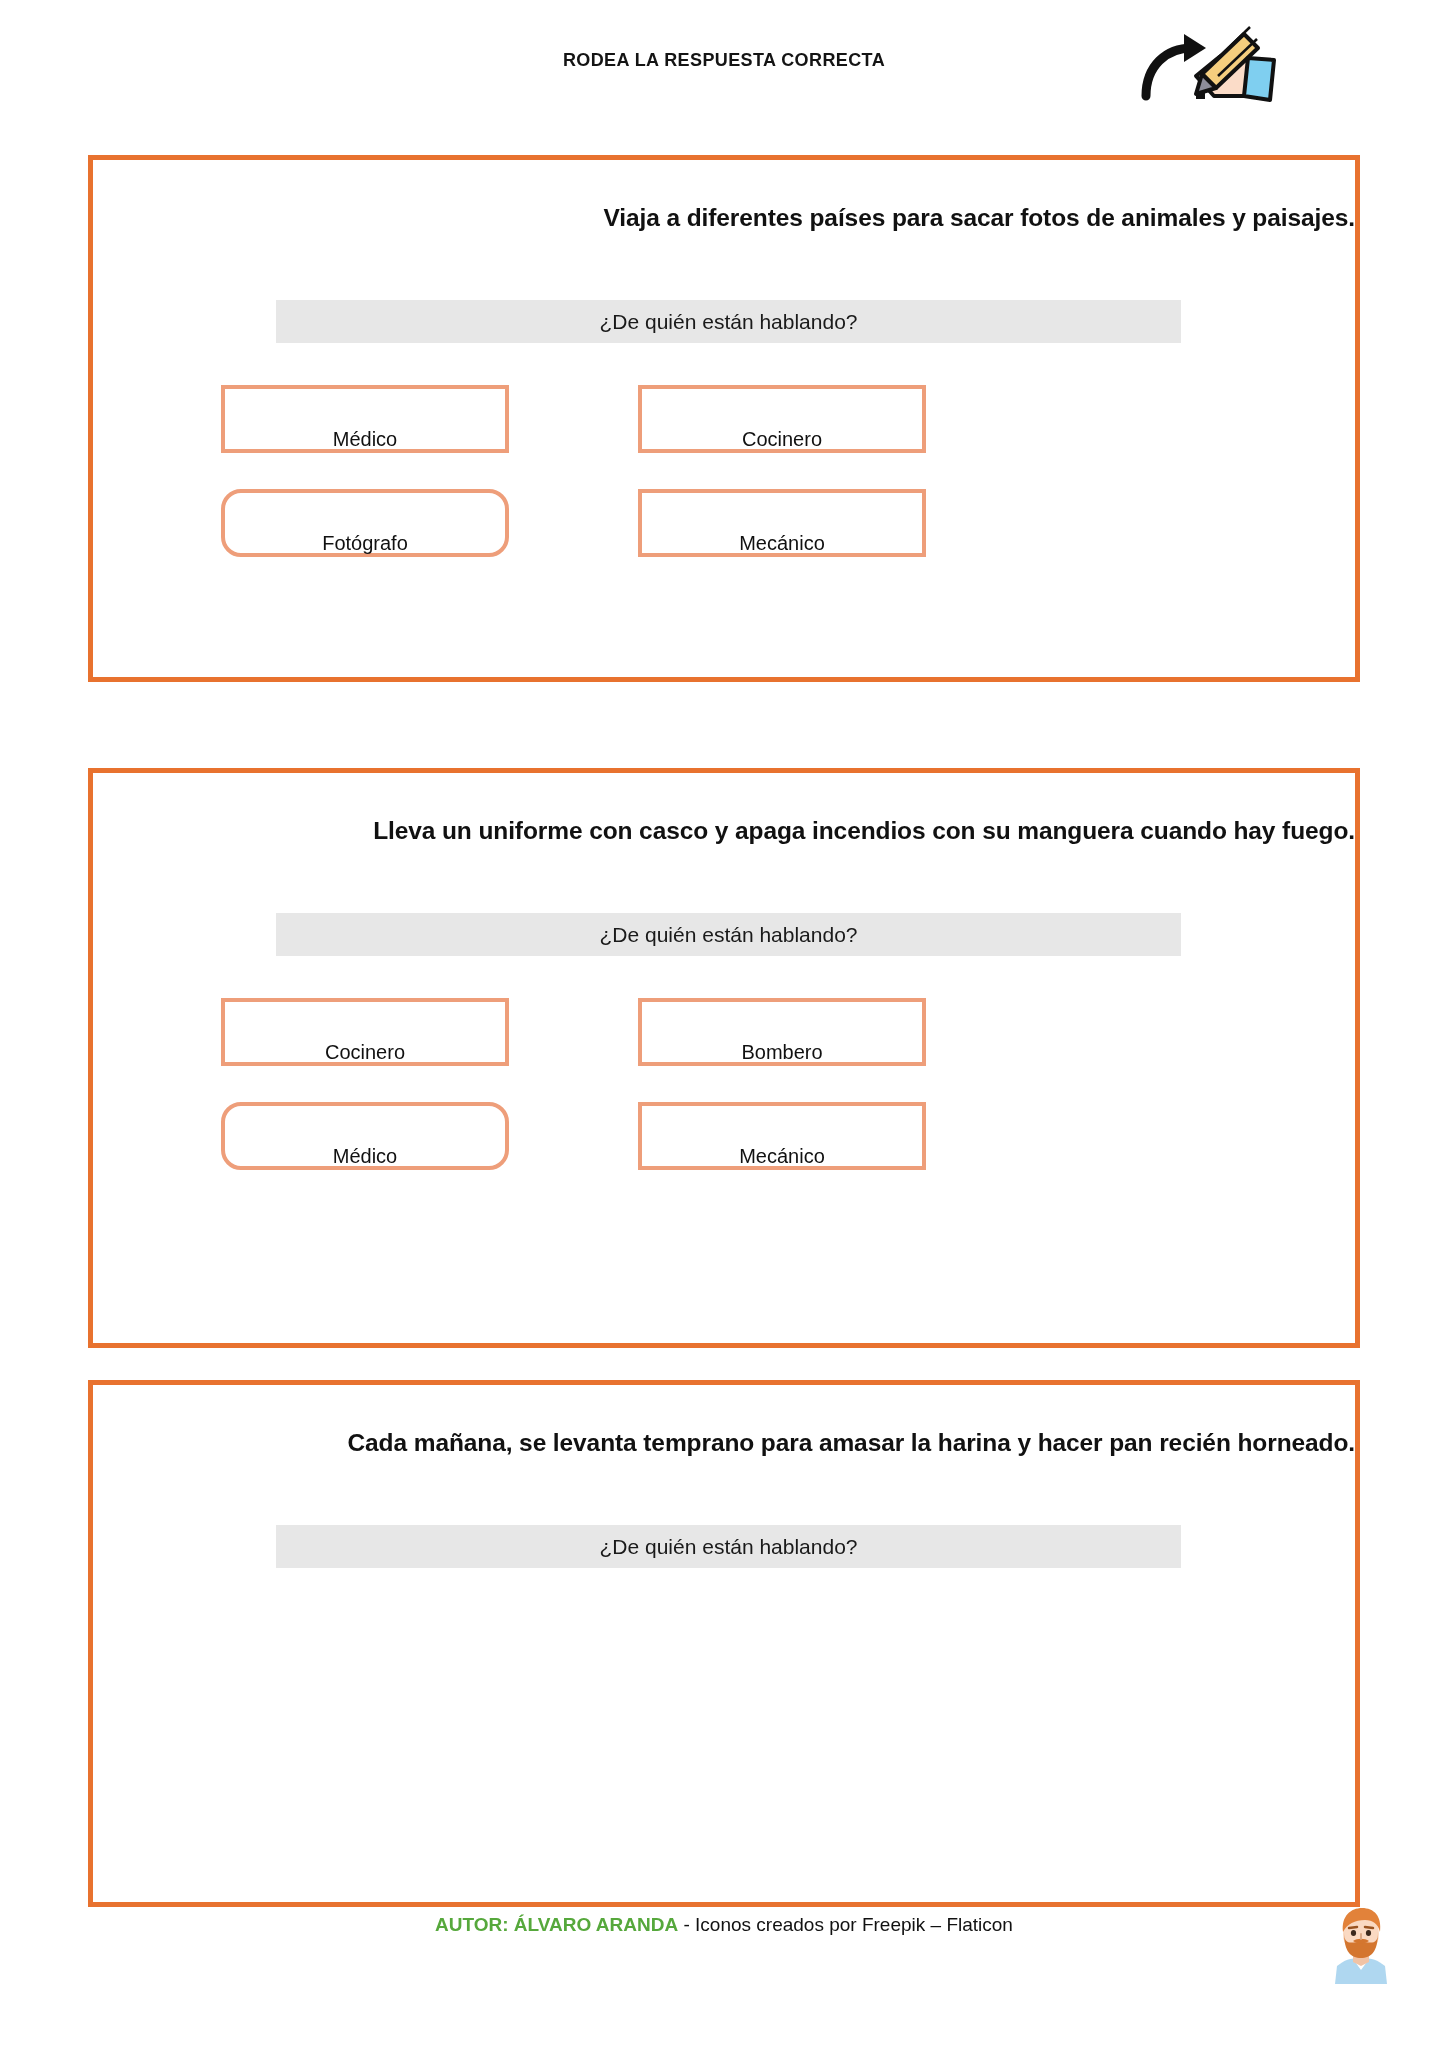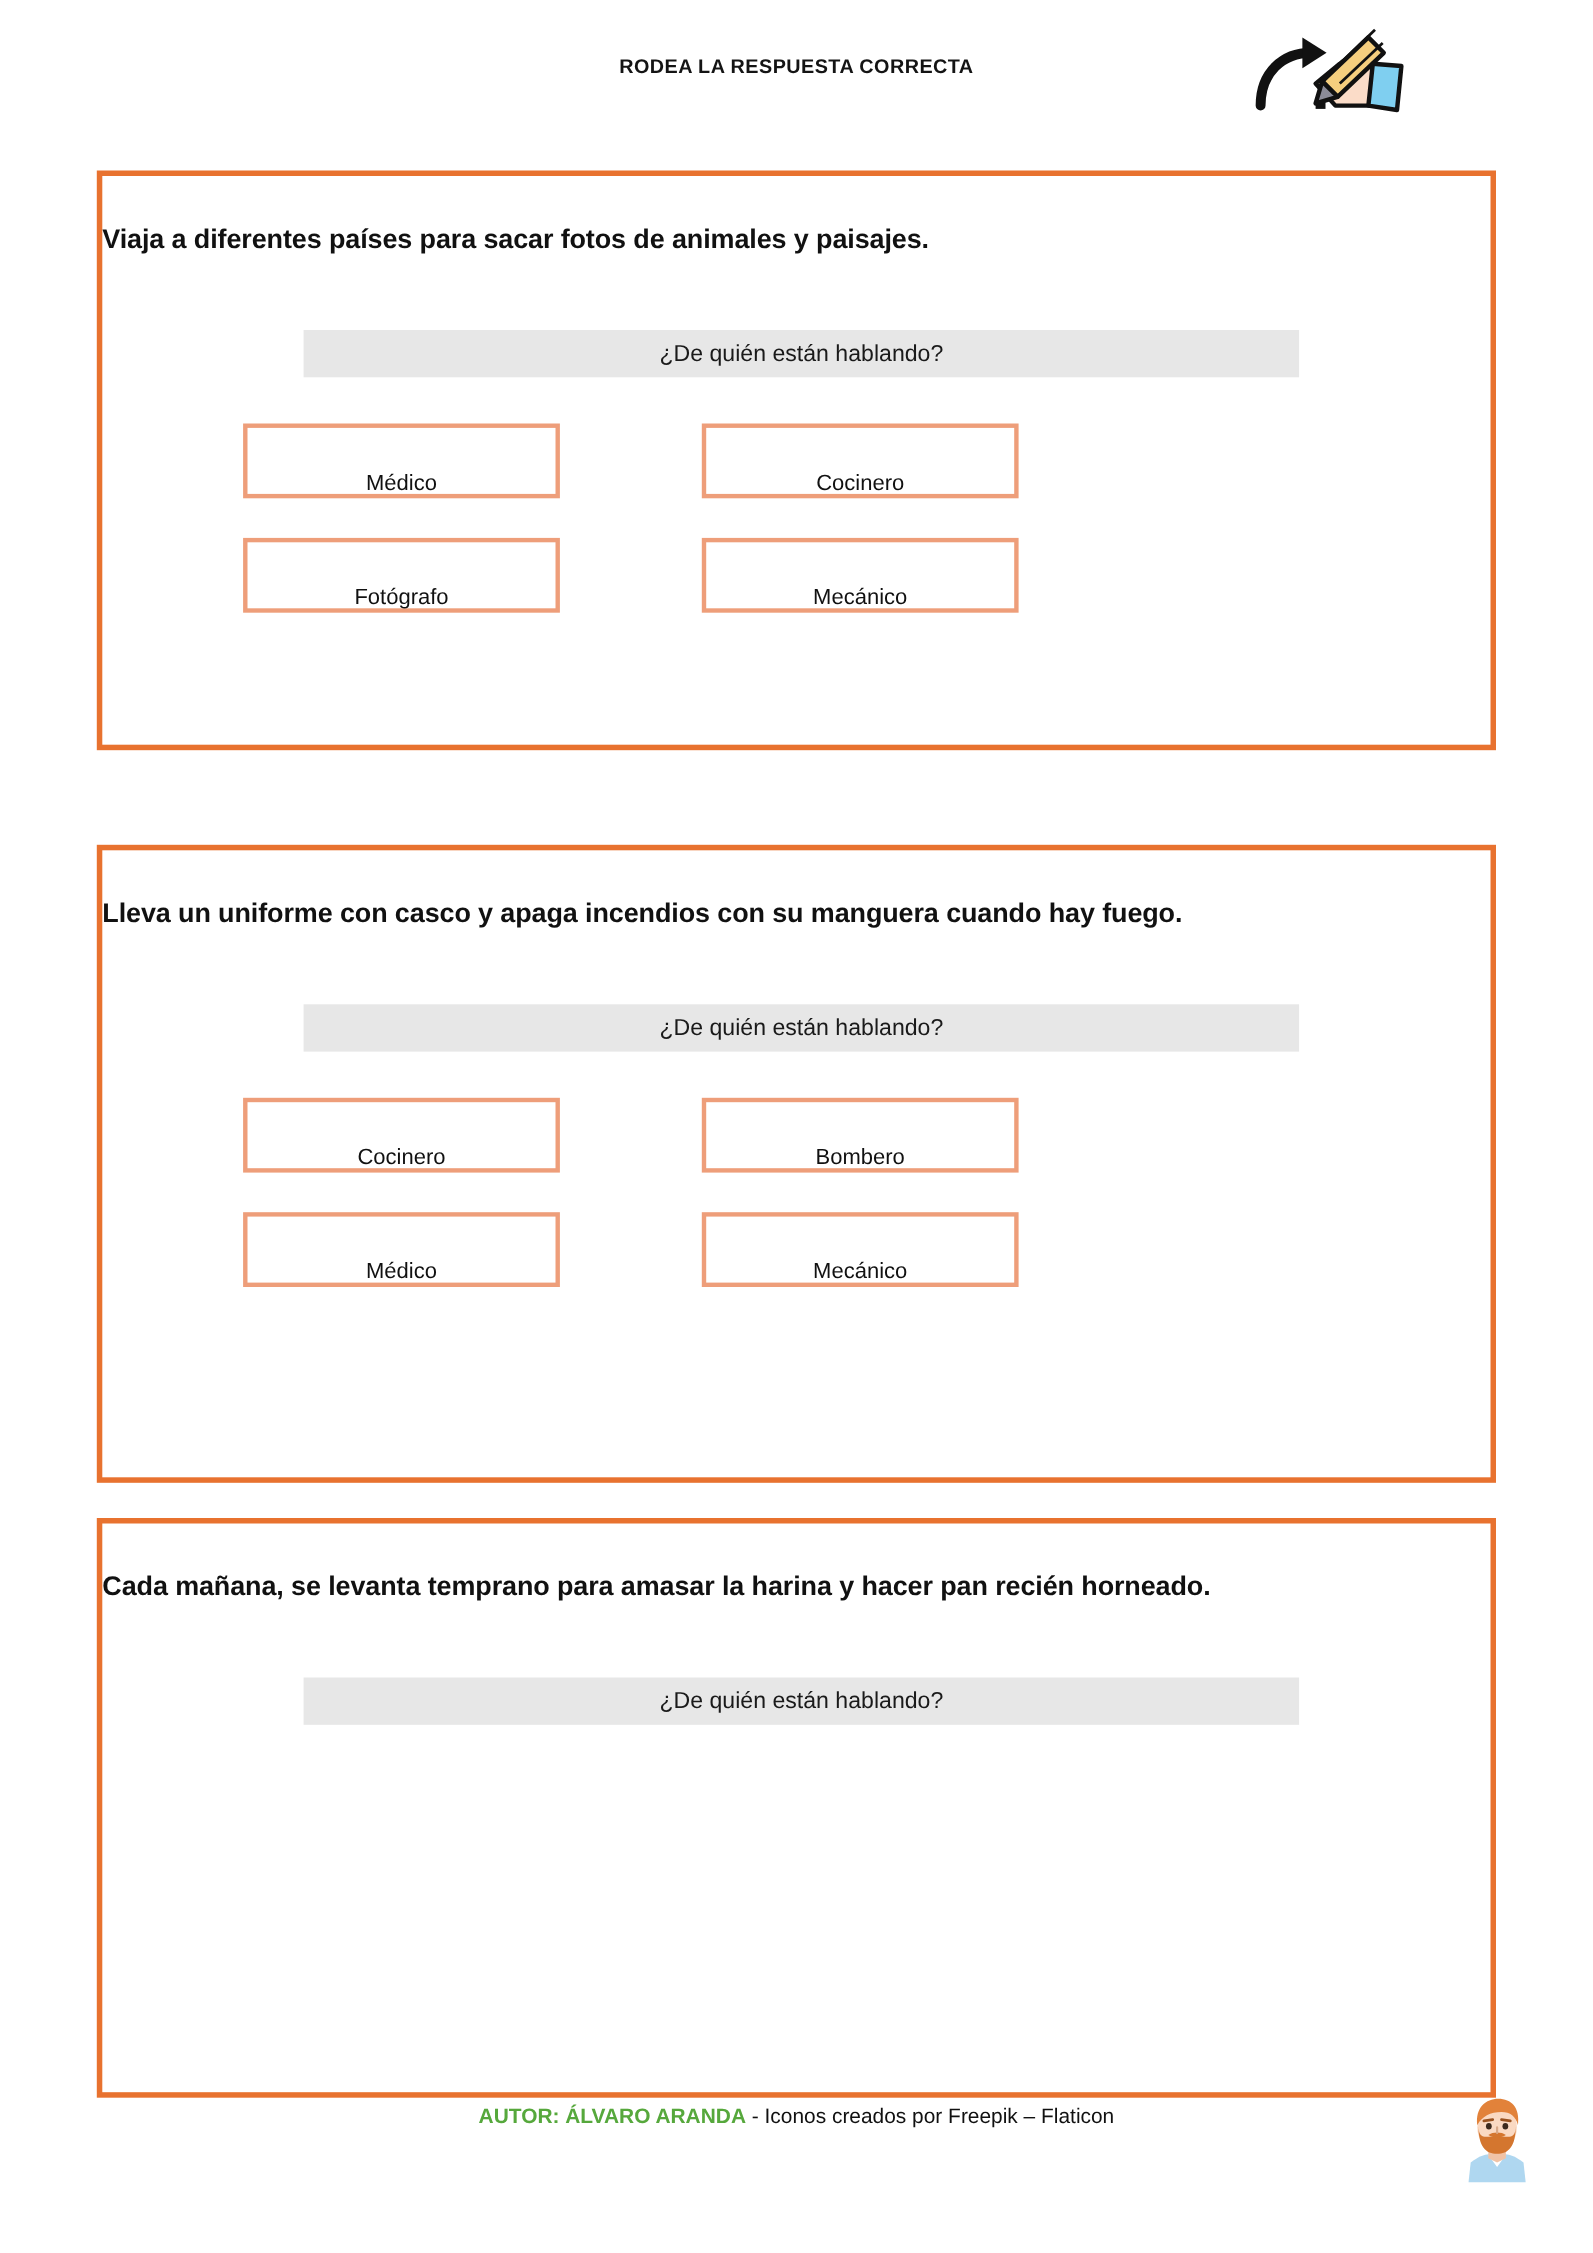--- a/index.html
+++ b/index.html
@@ -54,21 +54,21 @@
   }
   #block-1 { top: 155px; height: 527px; }
   #block-2 { top: 768px; height: 580px; }
   #block-3 { top: 1380px; height: 527px; }
 
   .qtext {
     position: absolute;
     left: 0;
     top: 44px;
     width: 1262px;
-    text-align: left;
+    text-align: right;
     font-size: 24.5px;
     font-weight: bold;
     color: #111111;
     letter-spacing: -0.1px;
   }
 
   .subbar {
     position: absolute;
     left: 183px;
     top: 140px;
@@ -102,21 +102,21 @@
     align-items: flex-end;
     justify-content: center;
   }
   .option-label {
     font-size: 20px;
     color: #111111;
     line-height: 1;
   }
   .opt-pos-0 { left: 128px; top: 0px; }
   .opt-pos-1 { left: 545px; top: 0px; }
-  .opt-pos-2 { left: 128px; top: 104px; }
+  .opt-pos-2 { left: 128px; top: 104px; border-radius: 20px; }
   .opt-pos-3 { left: 545px; top: 104px; }
 
   
   .footer {
     position: absolute;
     left: 0;
     top: 1902px;
     width: 1291px;
     height: 113px;
   }

